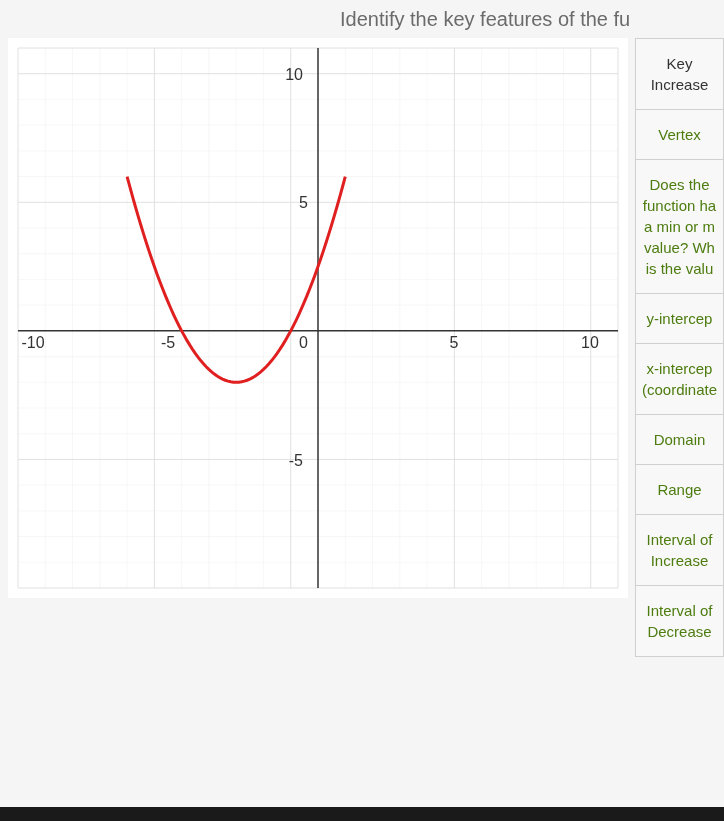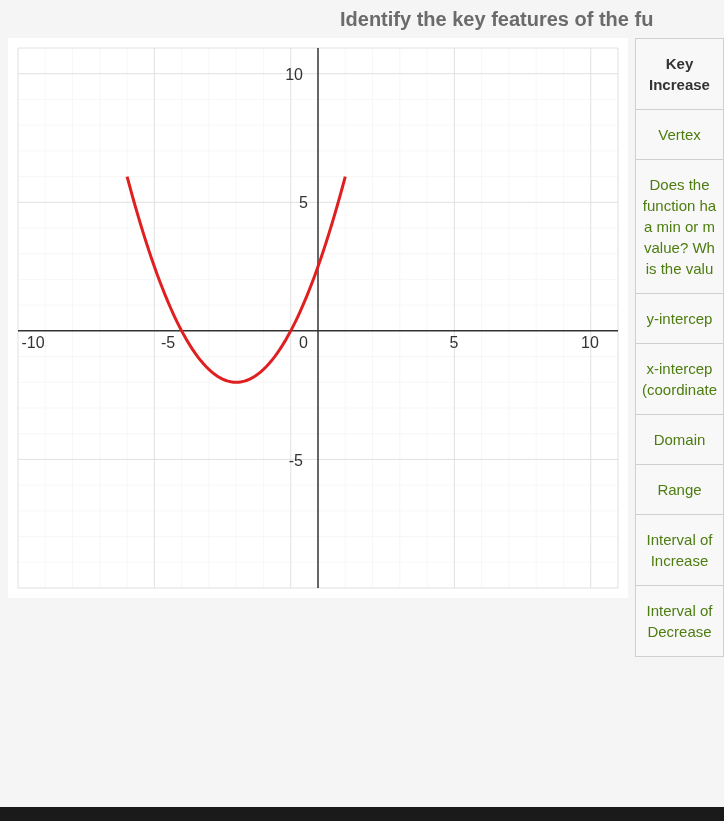--- a/index.html
+++ b/index.html
@@ -10,21 +10,21 @@
       height: 821px;
       overflow: hidden;
       position: relative;
     }
     .title {
       position: absolute;
       top: 8px;
       left: 340px;
       font-size: 20px;
       color: #6b6b6b;
-      font-weight: 700;
+      font-weight: 400;
       white-space: nowrap;
     }
     .chart-container {
       position: absolute;
       top: 38px;
       left: 8px;
       width: 620px;
       height: 560px;
       background: #ffffff;
     }
@@ -67,21 +67,21 @@
       border: 1px solid #d0d0d0;
       padding: 14px 6px;
       font-size: 15px;
       color: #4d7c0f;
       text-align: center;
       line-height: 1.4;
       background: #f8f8f8;
       white-space: nowrap;
     }
     .side-table td.header {
-      font-weight: 700;
+      font-weight: 400;
       color: #333;
     }
     .bottom-bar {
       position: absolute;
       bottom: 0;
       left: 0;
       width: 724px;
       height: 14px;
       background: #1a1a1a;
     }

